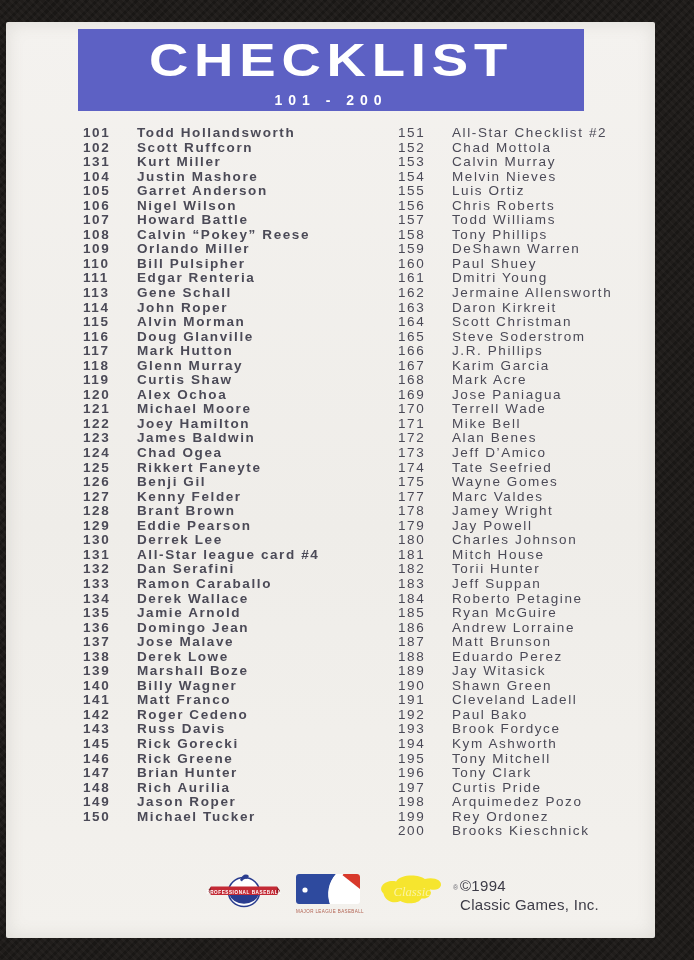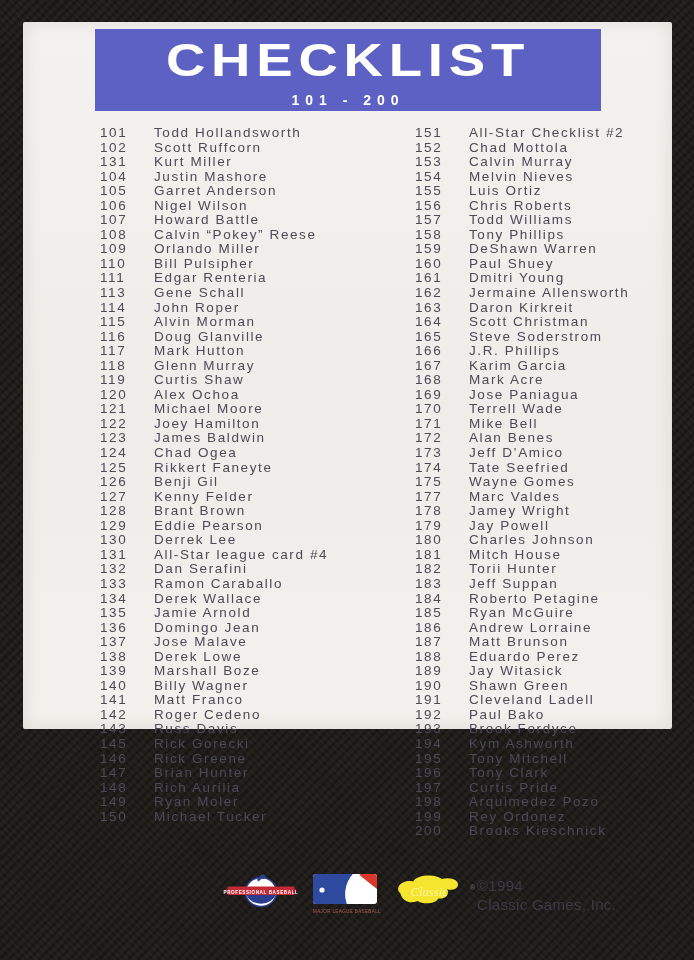--- a/index.html
+++ b/index.html
@@ -5,21 +5,21 @@
   html,body{margin:0;padding:0;}
   body{
     width:694px;height:960px;position:relative;overflow:hidden;
     background-color:#201d1b;
     background-image:
       repeating-linear-gradient(45deg, rgba(255,255,255,0.025) 0 2px, transparent 2px 5px),
       repeating-linear-gradient(-45deg, rgba(0,0,0,0.22) 0 3px, transparent 3px 7px);
     font-family:"Liberation Sans", sans-serif;
   }
   .card{
-    position:absolute;left:23px;top:22px;width:649px;height:707px;
+    position:absolute;left:6px;top:22px;width:649px;height:916px;
     background:linear-gradient(180deg,#f4f2ef 0%,#efede9 55%,#f3f1ed 100%);
     border-radius:2px;
     box-shadow:inset 0 0 18px rgba(120,115,105,0.18);
   }
   .band{
     position:absolute;left:72px;top:7px;width:506px;height:82px;
     background:#5d61c4;
     display:flex;flex-direction:column;align-items:center;justify-content:center;
   }
   .band .title{
@@ -28,21 +28,21 @@
     margin-top:2px;white-space:nowrap;
   }
   .band .range{
     color:#ffffff;font-size:14px;font-weight:700;letter-spacing:6px;
     margin-top:10px;line-height:1;
   }
   .col{
     position:absolute;top:104px;color:#4b4a57;
     font-size:13.5px;line-height:14.55px;letter-spacing:1.6px;white-space:nowrap;
   }
-  .col-left{left:77px;}
+  .col-left{left:77px;font-weight:bold;}
   .col-right{left:392px;}
   .row{display:flex;}
   .num{width:32px;flex:0 0 32px;}
   .name{margin-left:22px;}
   .footer{position:absolute;left:0;top:845px;width:649px;height:60px;}
   .milb{position:absolute;left:198px;top:6px;width:80px;height:36px;}
   .mlb{position:absolute;left:289px;top:7px;width:70px;}
   .mlb-caption{
     font-size:4.5px;color:#b06050;letter-spacing:0.4px;text-align:center;
     margin-top:1px;white-space:nowrap;
@@ -244,21 +244,21 @@
       <div class="row">
         <span class="num">147</span>
         <span class="name">Brian Hunter</span>
       </div>
       <div class="row">
         <span class="num">148</span>
         <span class="name">Rich Aurilia</span>
       </div>
       <div class="row">
         <span class="num">149</span>
-        <span class="name">Ryan Moler</span>
+        <span class="name">Jason Roper</span>
       </div>
       <div class="row">
         <span class="num">150</span>
         <span class="name">Michael Tucker</span>
       </div>
     </div>
   <div class="col col-right">
       <div class="row">
         <span class="num">151</span>
         <span class="name">All-Star Checklist #2</span>

